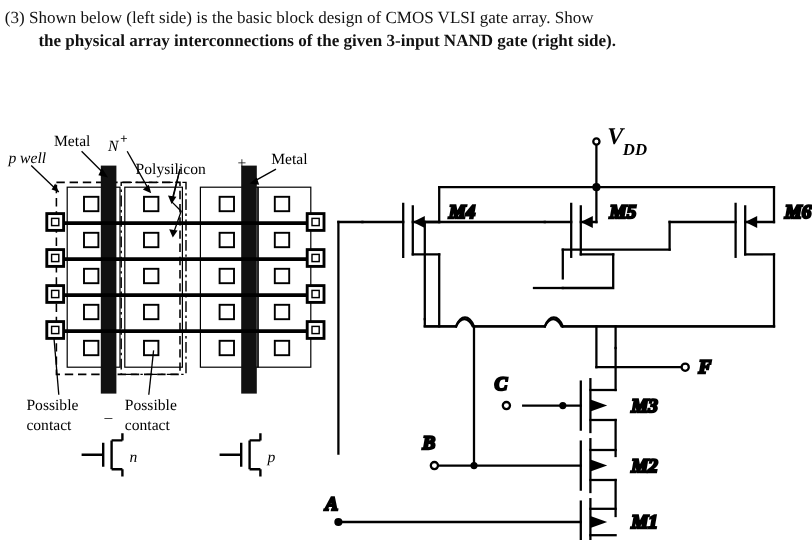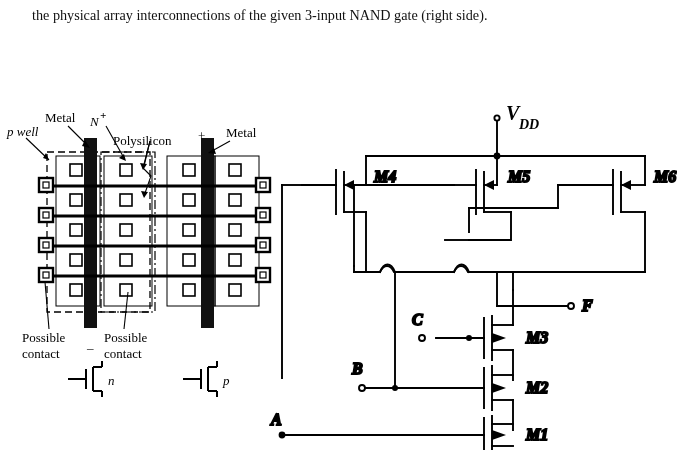--- a/index.html
+++ b/index.html
@@ -1,31 +1,32 @@
 <!DOCTYPE html>
 <html><head>
 <meta charset="utf-8">
 <style>
   html,body{margin:0;padding:0;background:#fff;}
   body{width:677px;height:459px;overflow:hidden;font-family:"Liberation Serif",serif;color:#000;}
   #page{position:relative;width:677px;height:459px;background:#fff;}
   .q-text{position:absolute;left:4px;top:6px;width:668px;font-size:14.2px;line-height:19px;color:#111;}
-  .q-text .l2{display:block;padding-left:28px;}
+  .q-text .l2{display:block;padding-left:28px;font-weight:bold;}
   svg{display:block;}
   .lbl{font-family:"Liberation Serif",serif;font-size:13px;fill:#000;}
   .lbl-i{font-family:"Liberation Serif",serif;font-style:italic;font-size:13px;fill:#000;}
   .hand-b{font-family:"Liberation Serif",serif;font-style:italic;font-weight:bold;font-size:16px;fill:#000;}
   .sub{font-family:"Liberation Serif",serif;font-style:italic;font-weight:bold;font-size:11px;fill:#000;}
 </style>
 </head>
 <body>
 
 <div id="page">
 
   <div class="q-text">
+    <span>(3) Shown below (left side) is the basic block design of CMOS VLSI gate array. Show</span>
     <span class="l2">the physical array interconnections of the given 3-input NAND gate (right side).</span>
   </div>
 
   <div style="position:absolute;left:0;top:96px;">
   <svg width="300" height="320" viewBox="0 0 300 320">
     <g stroke="#000" fill="none">
 
       <rect x="47" y="56" width="103" height="160" stroke-dasharray="7,4" stroke-width="1.3"></rect>
 
       <g stroke-width="1">

